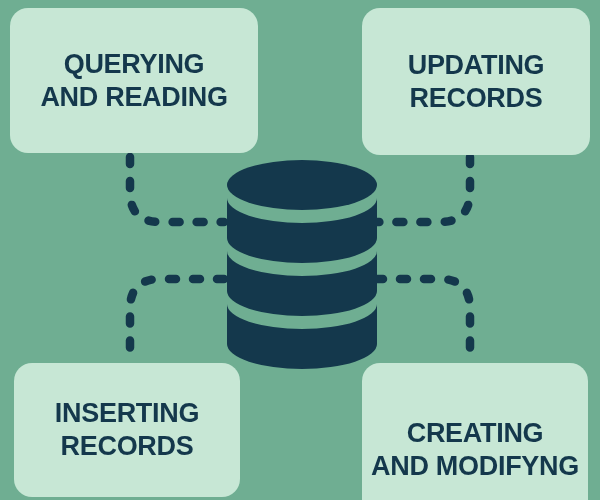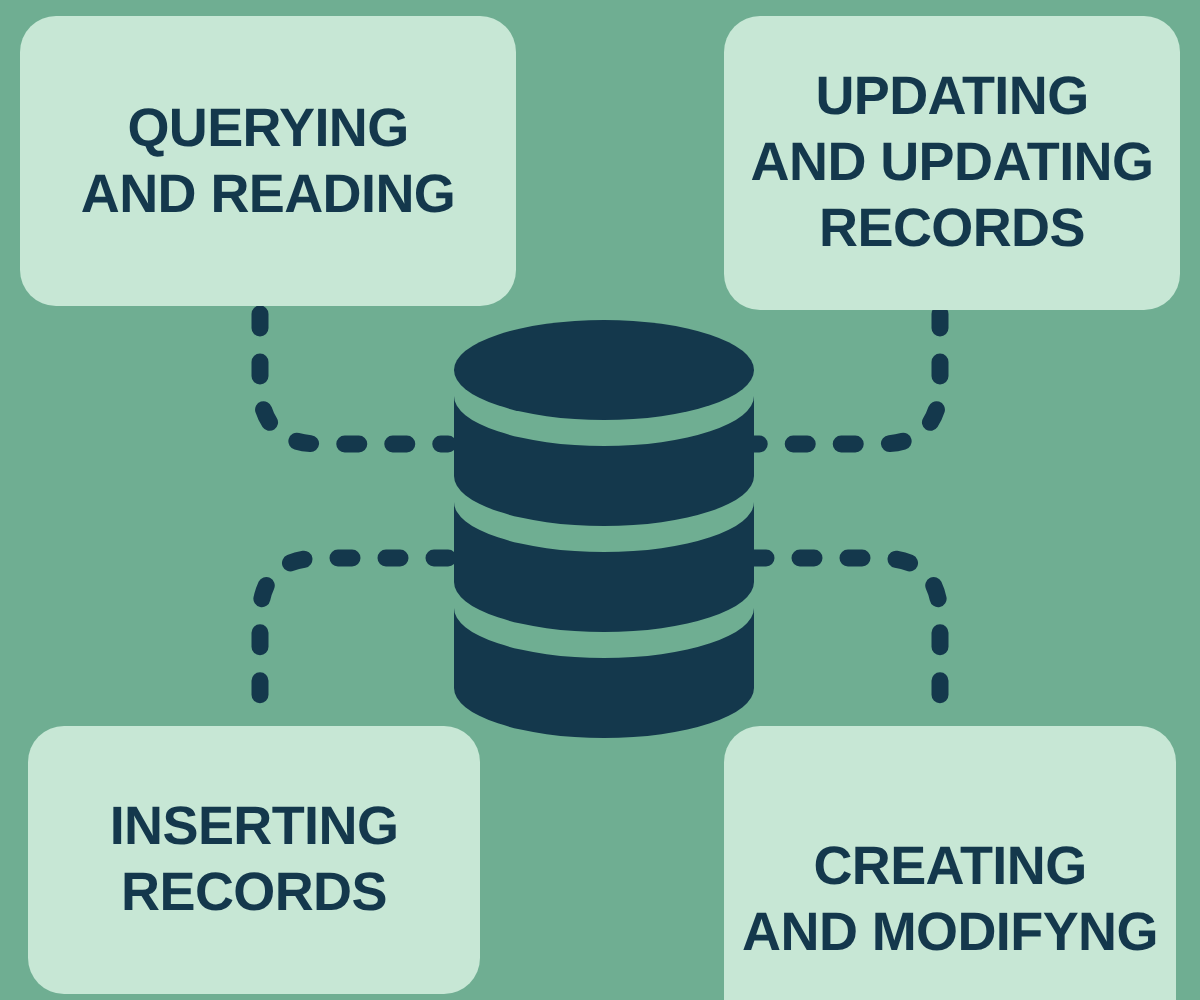--- a/index.html
+++ b/index.html
@@ -69,21 +69,20 @@
     </g>
   </svg>
 
   <div class="card tl">
     <div class="line">QUERYING</div>
     <div class="line">AND READING</div>
   </div>
 
   <div class="card tr">
     <div class="line">UPDATING</div>
-    <div class="line">AND UPDATING</div>
     <div class="line">RECORDS</div>
   </div>
 
   <div class="card bl">
     <div class="line">INSERTING</div>
     <div class="line">RECORDS</div>
   </div>
 
   <div class="card br">
     <div class="line">CREATING</div>

